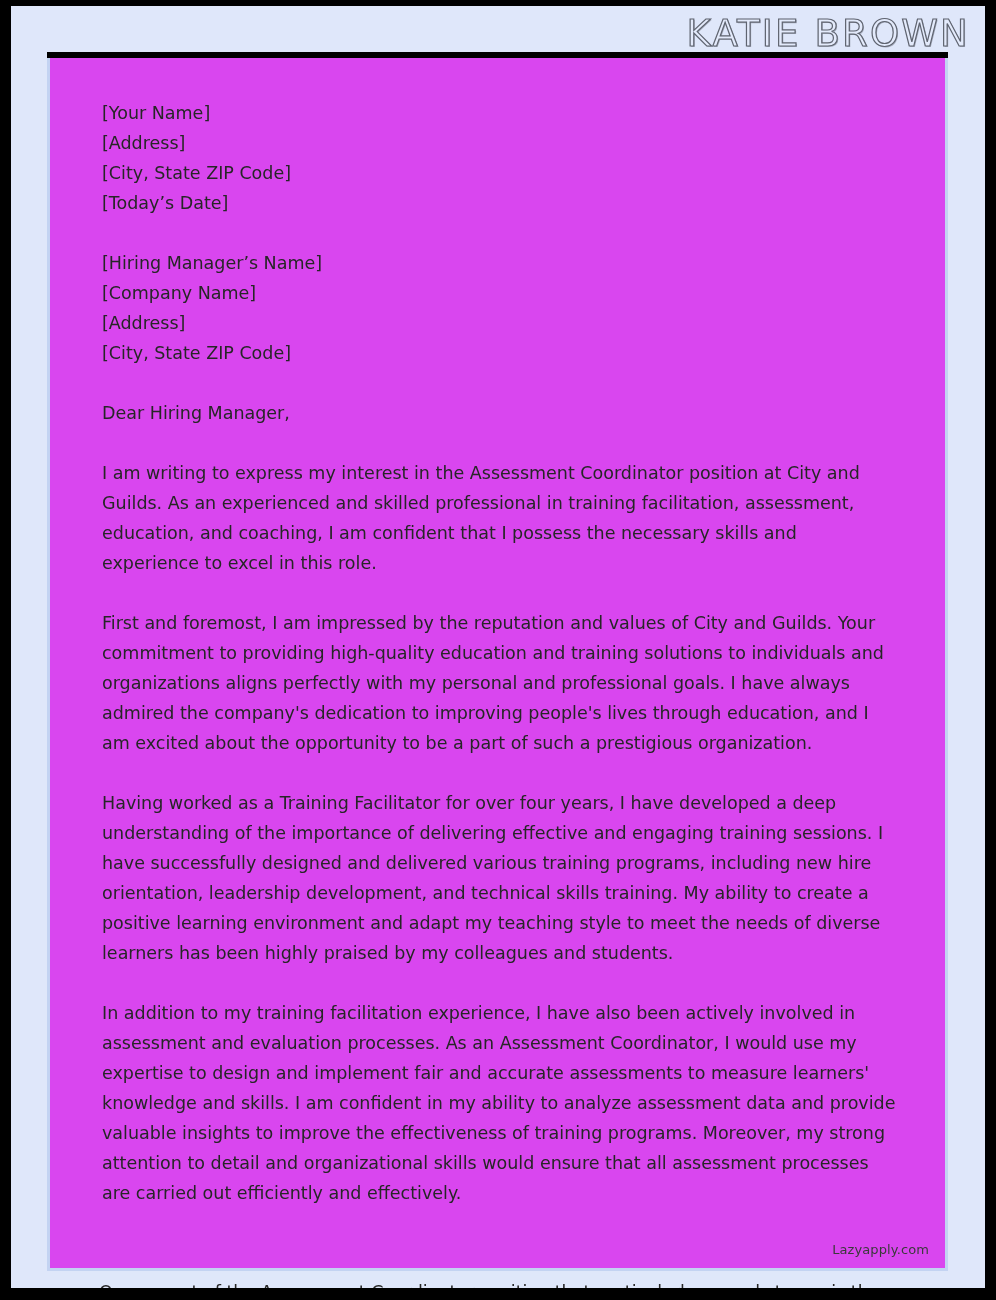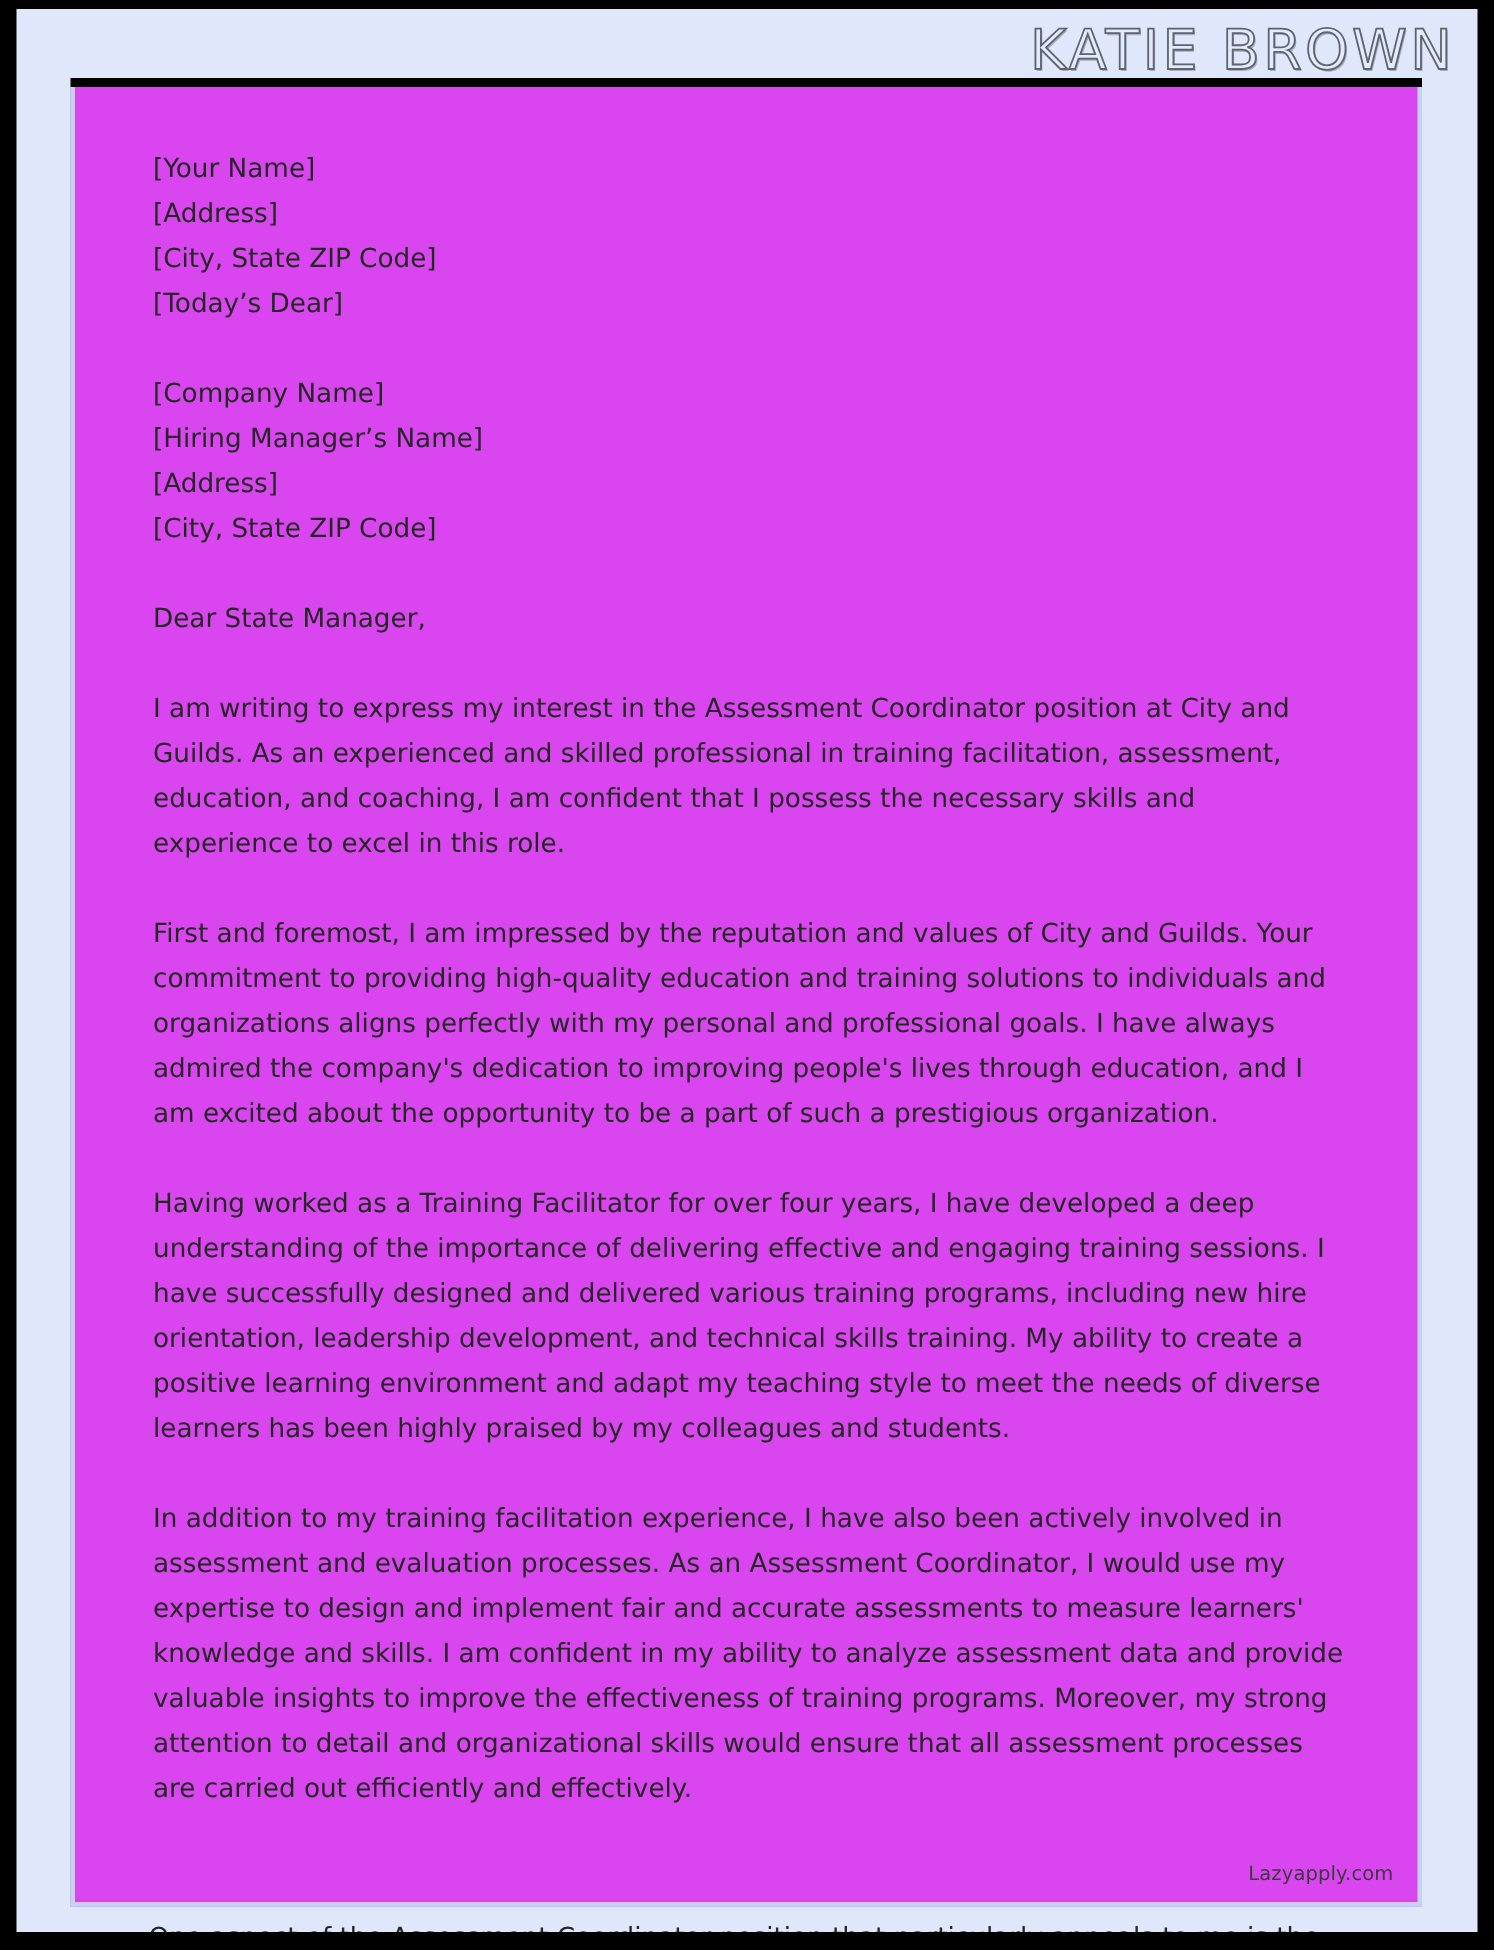--- a/index.html
+++ b/index.html
@@ -132,32 +132,32 @@
 
   <div class="header-rule"></div>
 
   <div class="page">
     <div class="page-inner">
 
       <div class="block">
         <p class="addr-line">[Your Name]</p>
         <p class="addr-line">[Address]</p>
         <p class="addr-line">[City, State ZIP Code]</p>
-        <p class="addr-line">[Today’s Dear]</p>
+        <p class="addr-line">[Today’s Date]</p>
       </div>
 
       <div class="block">
+        <p class="addr-line">[Hiring Manager’s Name]</p>
         <p class="addr-line">[Company Name]</p>
-        <p class="addr-line">[Hiring Manager’s Name]</p>
         <p class="addr-line">[Address]</p>
         <p class="addr-line">[City, State ZIP Code]</p>
       </div>
 
       <div class="block">
-        <p class="salutation">Dear State Manager,</p>
+        <p class="salutation">Dear Hiring Manager,</p>
       </div>
 
       <p class="para">I am writing to express my interest in the Assessment Coordinator position at City and Guilds. As an experienced and skilled professional in training facilitation, assessment, education, and coaching, I am confident that I possess the necessary skills and experience to excel in this role.</p>
       <p class="para">First and foremost, I am impressed by the reputation and values of City and Guilds. Your commitment to providing high-quality education and training solutions to individuals and organizations aligns perfectly with my personal and professional goals. I have always admired the company's dedication to improving people's lives through education, and I am excited about the opportunity to be a part of such a prestigious organization.</p>
       <p class="para">Having worked as a Training Facilitator for over four years, I have developed a deep understanding of the importance of delivering effective and engaging training sessions. I have successfully designed and delivered various training programs, including new hire orientation, leadership development, and technical skills training. My ability to create a positive learning environment and adapt my teaching style to meet the needs of diverse learners has been highly praised by my colleagues and students.</p>
       <p class="para">In addition to my training facilitation experience, I have also been actively involved in assessment and evaluation processes. As an Assessment Coordinator, I would use my expertise to design and implement fair and accurate assessments to measure learners' knowledge and skills. I am confident in my ability to analyze assessment data and provide valuable insights to improve the effectiveness of training programs. Moreover, my strong attention to detail and organizational skills would ensure that all assessment processes are carried out efficiently and effectively.</p>
 
     </div>
 
     <div class="watermark">Lazyapply.com</div>

